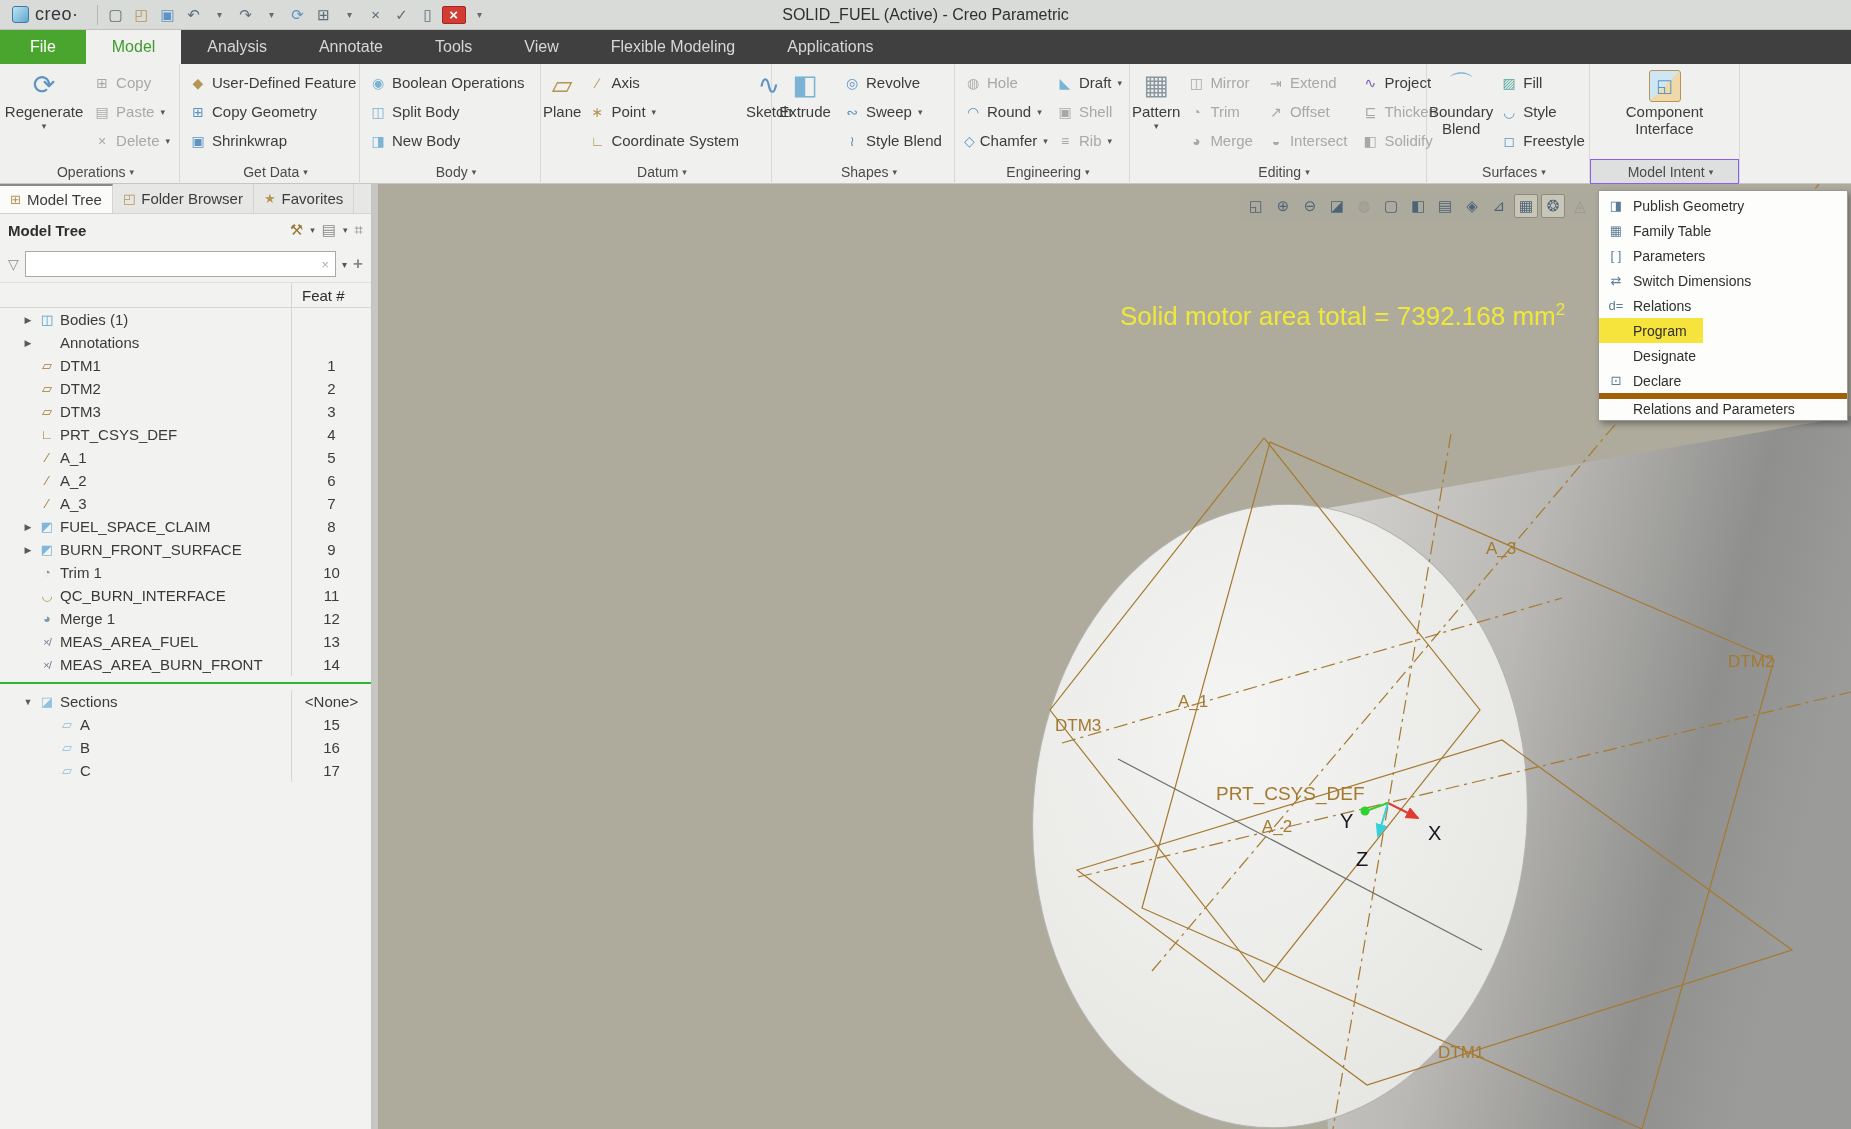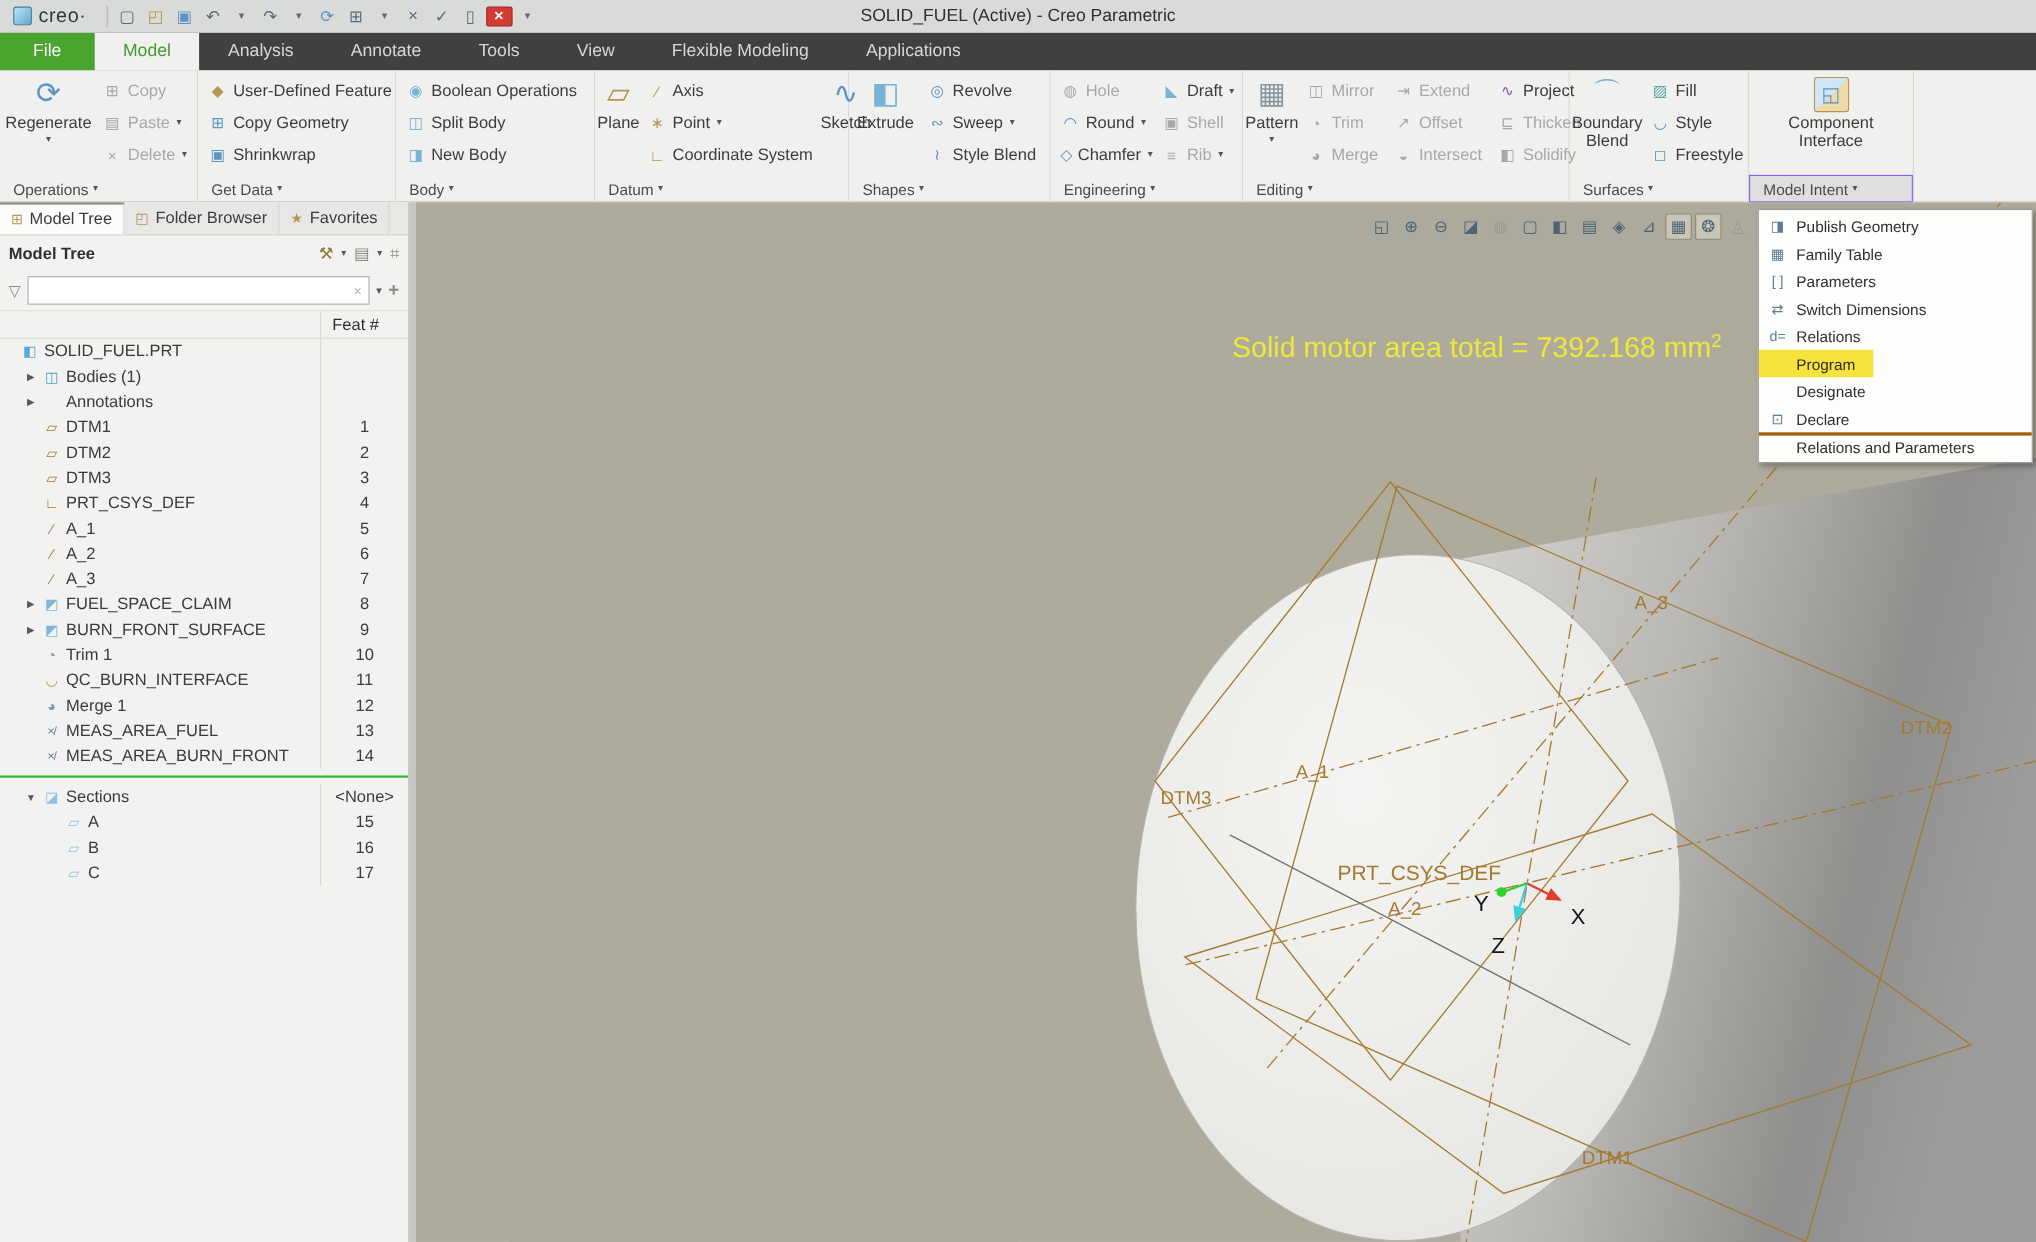--- a/index.html
+++ b/index.html
@@ -22,21 +22,21 @@
   
   #tabbar{position:absolute;left:0;top:30px;width:1851px;height:34px;background:#404040;display:flex;align-items:stretch;}
   .rtab{padding:0 26px;display:flex;align-items:center;font-size:16px;color:#d6d8d6;}
   .rtab.filetab{background:#49a52e;color:#fff;padding:0 30px;}
   .rtab.active{background:#f0f1ef;color:#3f9a2f;}
 
   
   #ribbon{position:absolute;left:0;top:64px;width:1851px;height:120px;background:#f0f1ef;border-bottom:1px solid #c4c6c4;display:flex;}
   .rgroup{display:flex;flex-direction:column;border-right:1px solid #d8d8d5;height:120px;}
   .rbody{flex:1;display:flex;align-items:flex-start;padding:4px 2px 0 2px;}
-  .rlabel{height:25px;display:flex;align-items:center;gap:4px;font-size:14px;color:#4a4a4a;padding-left:12px;}
+  .rlabel{height:25px;display:flex;align-items:center;justify-content:center;gap:4px;font-size:14px;color:#4a4a4a;padding-left:12px;}
   .rlabel .caret{font-size:9px;color:#555;}
   .rlabel.pressed{background:#dde0de;border:1px solid #8b5cf6;}
   .bigbtn{width:86px;display:flex;flex-direction:column;align-items:center;text-align:center;gap:1px;padding-top:2px;color:#3c3c3c;line-height:1.15;}
   .bigbtn .bic{font-size:27px;line-height:30px;height:32px;}
   .bigbtn .caret{font-size:9px;color:#555;}
   .col3{display:flex;flex-direction:column;justify-content:flex-start;}
   .sbtn{display:flex;align-items:center;gap:5px;height:29px;padding:0 7px;color:#3c3c3c;white-space:nowrap;}
   .sbtn .sic{width:18px;text-align:center;font-size:14px;}
   .sbtn .caret{font-size:9px;color:#555;margin-left:1px;}
   .sbtn.disabled, .sbtn.disabled .sic{color:#a8a8a8 !important;}
@@ -89,21 +89,21 @@
   .vtb.vdisabled{color:#9a9890;}
   #vp-annot{position:absolute;left:742px;top:112px;color:#efe838;font-size:26px;line-height:27px;white-space:nowrap;}
   #vp-annot sup{font-size:17px;}
   #scene{position:absolute;left:0;top:0;}
   .brown-label{fill:#a5792f;font-size:17px;font-family:"Liberation Sans","DejaVu Sans",sans-serif;}
   .axis-label{fill:#17171f;font-size:20px;font-family:"Liberation Sans","DejaVu Sans",sans-serif;}
 
   
   #mi-menu{position:absolute;left:1598px;top:190px;width:250px;background:#fdfdfc;border:1px solid #9a9a98;box-shadow:3px 3px 6px rgba(0,0,0,0.35);padding:2px 0;z-index:50;}
   .mi{height:25px;display:flex;align-items:center;}
-  .mi.mi-sep{border-top:3px solid #a16207;}
+  .mi.mi-sep{border-top:6px solid #a16207;}
   .mi-hl{display:flex;align-items:center;height:100%;padding-right:16px;}
   .mi-hl.hl{background:#f6e33c;}
   .mi-ic{width:34px;text-align:center;font-size:13px;color:#5d7d96;flex:none;}
   .mi-label{font-size:14px;color:#2f2f2f;white-space:nowrap;}
 </style>
 </head>
 <body>
 
 <div id="titlebar">
   <span id="title-text">SOLID_FUEL (Active) - Creo Parametric</span>
@@ -494,28 +494,20 @@
     <span class="fcaret">▾</span>
     <span class="fplus">+</span>
   </div>
   <div id="pcolhead">
     <div class="spacer"></div>
     <div class="feat-h">Feat #</div>
   </div>
 
   <div id="tree-a">
 
-      <div class="trow ind0">
-        <div class="tmain">
-          <span class="tarrow"></span>
-          <span class="ticon part-icon"></span>
-          <span class="tlabel">SOLID_FUEL.PRT</span>
-        </div>
-        <div class="feat"></div>
-      </div>
 
       <div class="trow ind1">
         <div class="tmain">
           <span class="tarrow">▶</span>
           <span class="ticon bodies-icon"></span>
           <span class="tlabel">Bodies (1)</span>
         </div>
         <div class="feat"></div>
       </div>
 

